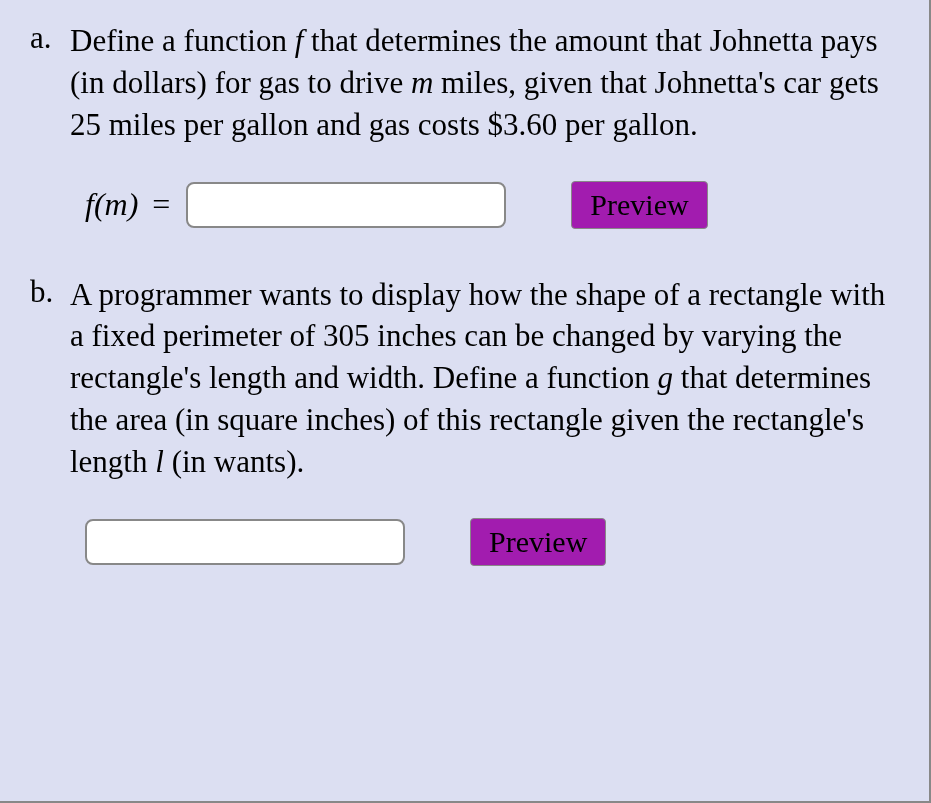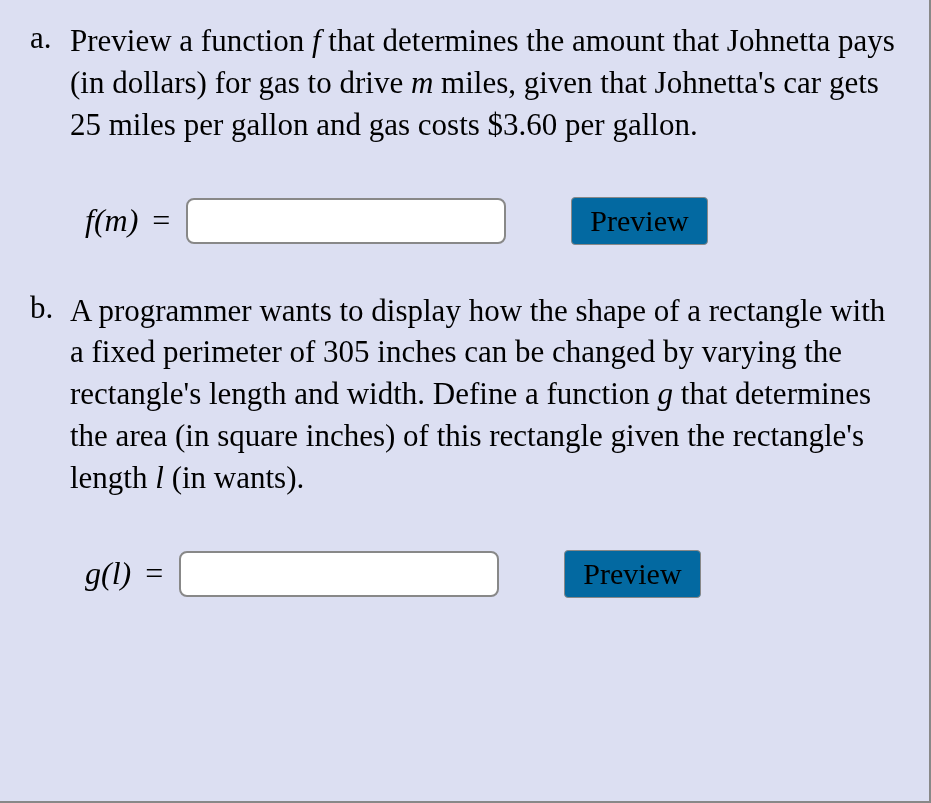--- a/index.html
+++ b/index.html
@@ -35,21 +35,21 @@
       line-height: 1.35;
       padding-right: 5px;
     }
     .italic {
       font-style: italic;
       font-family: 'Times New Roman', serif;
     }
     .answer-row {
       display: flex;
       align-items: center;
-      margin-top: 51px;
+      margin-top: 35px;
       margin-left: 70px;
       gap: 10px;
     }
     .func-label {
       font-style: italic;
       font-family: 'Times New Roman', serif;
       white-space: nowrap;
       font-size: 32px;
     }
     .equals {
@@ -64,52 +64,51 @@
       background: #fff;
       font-size: 26px;
       padding: 0 10px;
     }
     .preview-btn {
       margin-left: 55px;
       height: 48px;
       padding: 0 18px;
       border: 1px solid #888;
       border-radius: 4px;
-      background: #0369a1;
+      background: #a21caf;
       font-family: 'Times New Roman', serif;
       font-size: 30px;
       cursor: pointer;
       text-align: right;
     }
     .problem-b {
       margin-top: 45px;
     }
   </style>
 </head>
 <body>
 
 <div class="problem">
   <div class="problem-row">
     <div class="marker">a.</div>
     <div class="problem-text">
-      <span>Preview a function </span><span class="italic">f</span><span> that determines the amount that Johnetta pays (in dollars) for gas to drive </span><span class="italic">m</span><span> miles, given that Johnetta's car gets 25 miles per gallon and gas costs $3.60 per gallon.</span>
+      <span>Define a function </span><span class="italic">f</span><span> that determines the amount that Johnetta pays (in dollars) for gas to drive </span><span class="italic">m</span><span> miles, given that Johnetta's car gets 25 miles per gallon and gas costs $3.60 per gallon.</span>
     </div>
   </div>
   <div class="answer-row">
     <span class="func-label"><span>f</span>(<span>m</span>)<span class="equals"> = </span></span>
     <input type="text" class="answer-input" style="">
     <button class="preview-btn">Preview</button>
   </div>
 </div>
 
 <div class="problem problem-b">
   <div class="problem-row">
     <div class="marker">b.</div>
     <div class="problem-text">
       <span>A programmer wants to display how the shape of a rectangle with a fixed perimeter of 305 inches can be changed by varying the rectangle's length and width. Define a function </span><span class="italic">g</span><span> that determines the area (in square inches) of this rectangle given the rectangle's length </span><span class="italic">l</span><span> (in wants).</span>
     </div>
   </div>
   <div class="answer-row">
-    <span class="func-label"><span>g</span>(<span>l</span>)<span class="equals"> = </span></span>
     <input type="text" class="answer-input" style="">
     <button class="preview-btn">Preview</button>
   </div>
 </div>
 
 </body></html>

